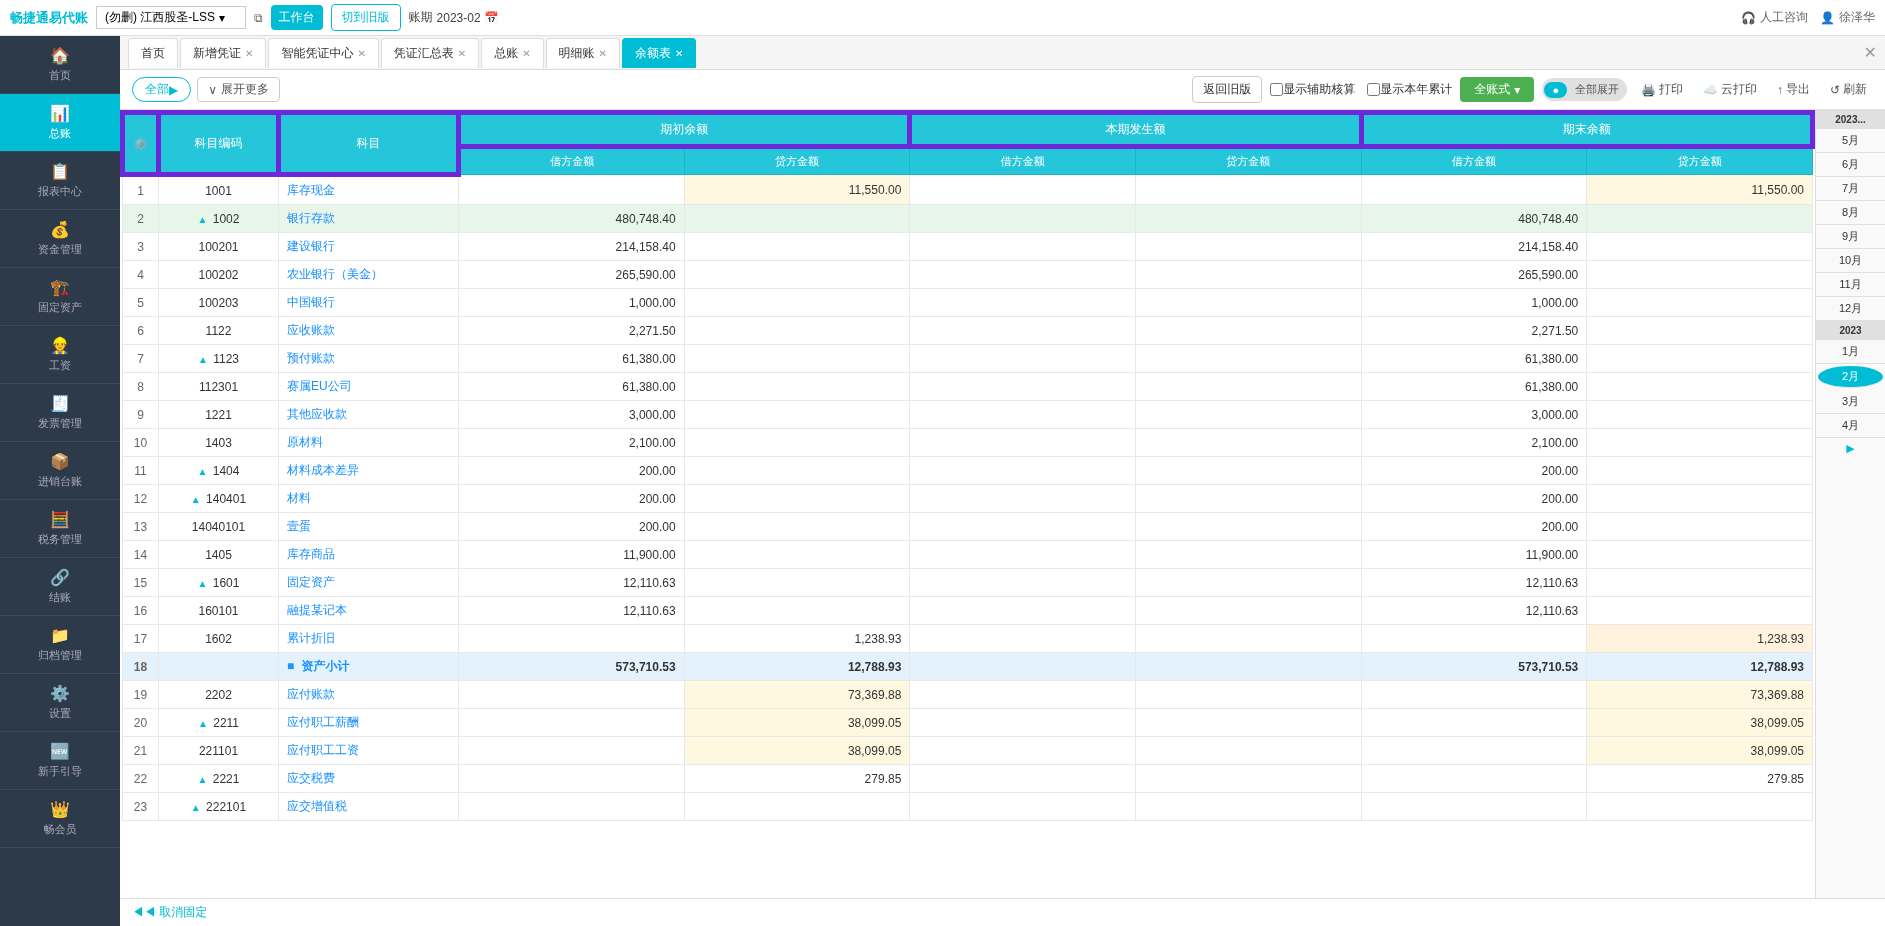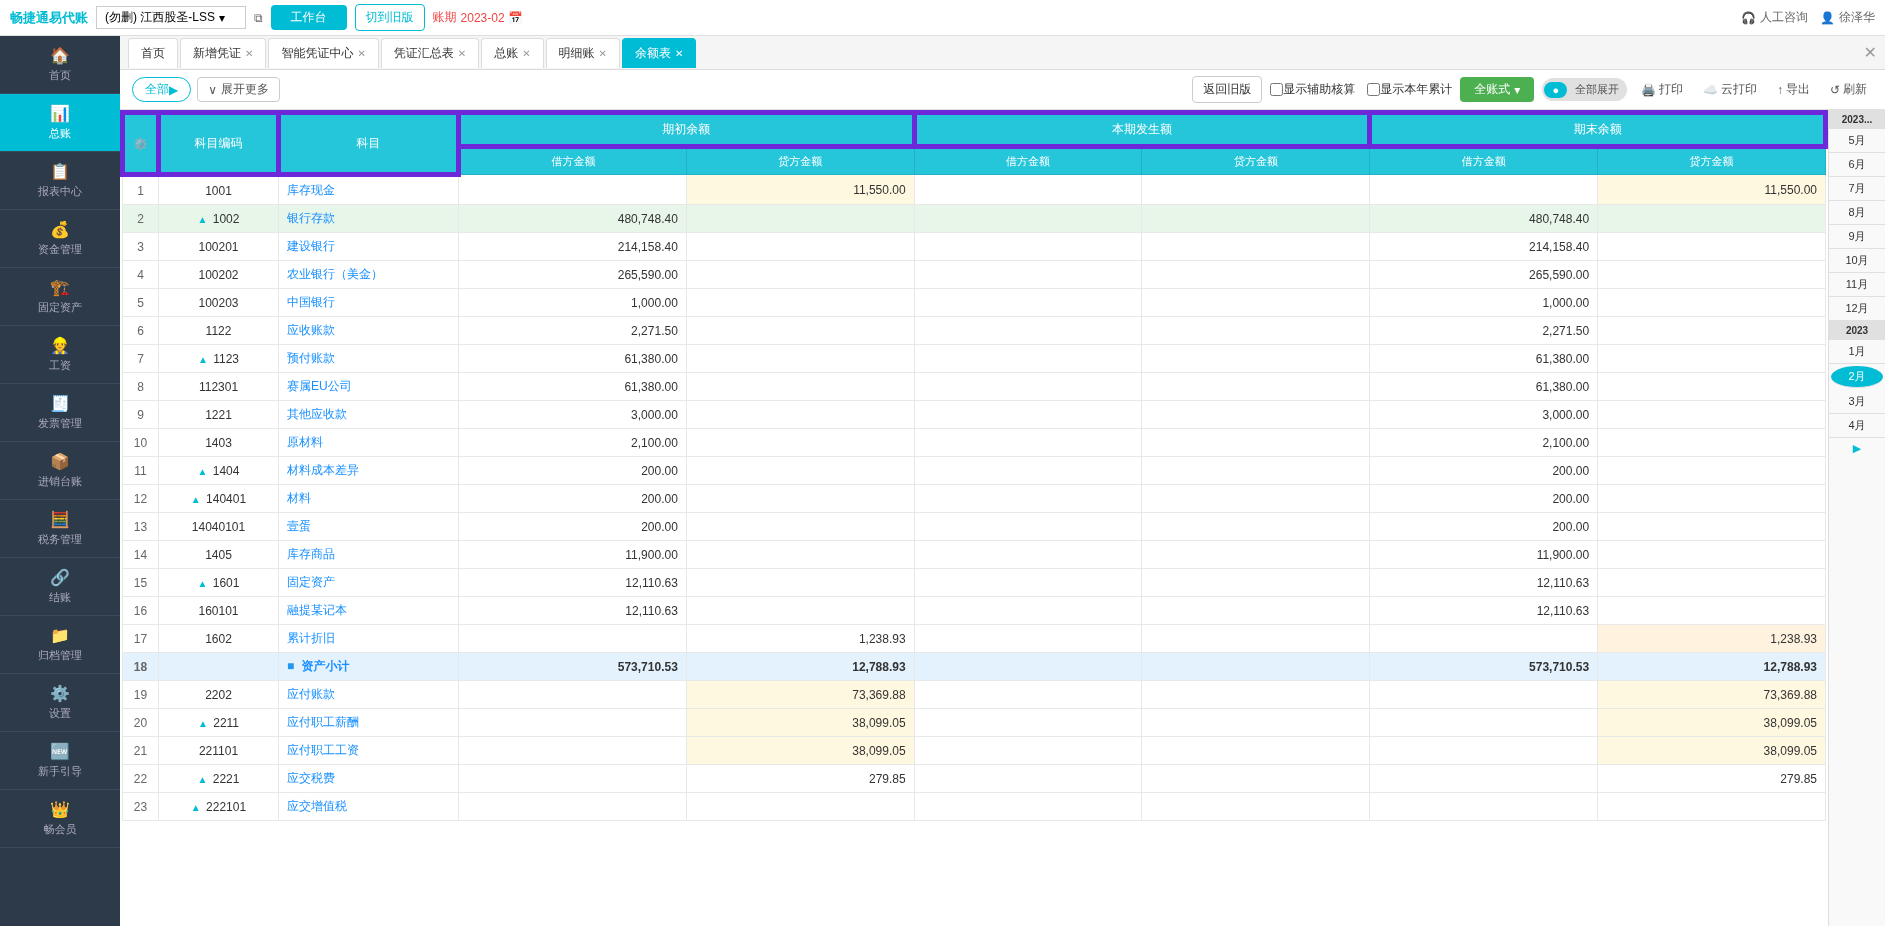--- a/index.html
+++ b/index.html
@@ -12,27 +12,27 @@
       padding: 0 10px; gap: 8px;
     }
     .logo { color: #00bcd4; font-weight: bold; font-size: 13px; white-space: nowrap; }
     .company-selector {
       display: flex; align-items: center; gap: 4px;
       border: 1px solid #ccc; border-radius: 0; padding: 2px 8px;
       background: #fff; cursor: pointer; font-size: 12px; min-width: 150px;
     }
     .workbench-btn {
       background: #00bcd4; color: #fff; border: none; border-radius: 4px;
-      padding: 4px 20px; cursor: pointer; font-size: 12px;
+      padding: 4px 8px; cursor: pointer; font-size: 12px;
     }
     .switch-btn {
       border: 1px solid #00bcd4; color: #00bcd4; background: #fff;
       border-radius: 4px; padding: 4px 10px; cursor: pointer; font-size: 12px;
     }
-    .period-info { font-size: 12px; color: #ef4444; display: flex; align-items: center; gap: 4px; text-align: center; }
+    .period-info { font-size: 12px; color: #404040; display: flex; align-items: center; gap: 4px; text-align: center; }
     .top-right { margin-left: auto; display: flex; align-items: center; gap: 12px; font-size: 12px; color: #666; }
     .user-service { display: flex; align-items: center; gap: 4px; cursor: pointer; }
 
     
     .main-layout { display: flex; height: calc(100vh - 36px); }
 
     
     .sidebar {
       width: 120px; background: #2d3a4a; color: #fff;
       display: flex; flex-direction: column; flex-shrink: 0;
@@ -130,21 +130,21 @@
     .td-code { text-align: center; color: #333; }
     .td-name { color: #1890ff; cursor: pointer; }
     .td-amount { text-align: right; color: #333; }
 
     
     .row-green { background: #e8f5e9 !important; }
     .row-subtotal { background: #e3f2fd !important; font-weight: bold; }
 
     
     .right-panel {
-      width: 57px; background: #f9f9f9; border-left: 1px solid #ddd;
+      width: 70px; background: #f9f9f9; border-left: 1px solid #ddd;
       display: flex; flex-direction: column; font-size: 11px; color: #333;
       overflow-y: auto;
     }
     .rp-year { text-align: center; padding: 4px 2px; background: #e0e0e0; font-weight: bold; font-size: 10px; }
     .rp-month {
       text-align: center; padding: 4px 2px; cursor: pointer;
       border-bottom: 1px solid #e0e0e0; font-size: 11px;
     }
     .rp-month.active { background: #00bcd4; color: #fff; border-radius: 50%; margin: 2px; padding: 3px 2px; }
 
@@ -762,15 +762,21 @@
         <div class="rp-month">12月</div>
         <div class="rp-year">2023</div>
         <div class="rp-month">1月</div>
         <div class="rp-month active">2月</div>
         <div class="rp-month">3月</div>
         <div class="rp-month">4月</div>
         <div style="display:flex;justify-content:center;align-items:center;padding:4px;cursor:pointer;color:#00bcd4;">▶</div>
       </div>
     </div>
 
+    <div class="bottom-bar">
+      <span class="bottom-bar-btn">
+        <span>◀◀</span>
+        <span>取消固定</span>
+      </span>
+    </div>
 
   </div>
 </div>
 
 </body></html>

